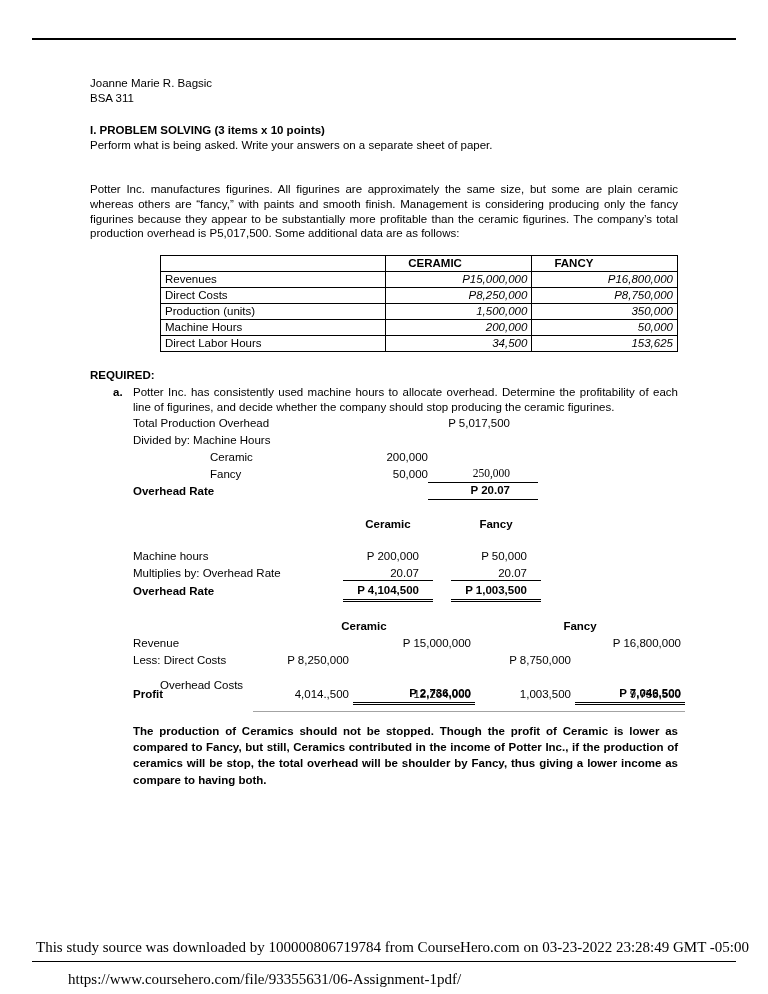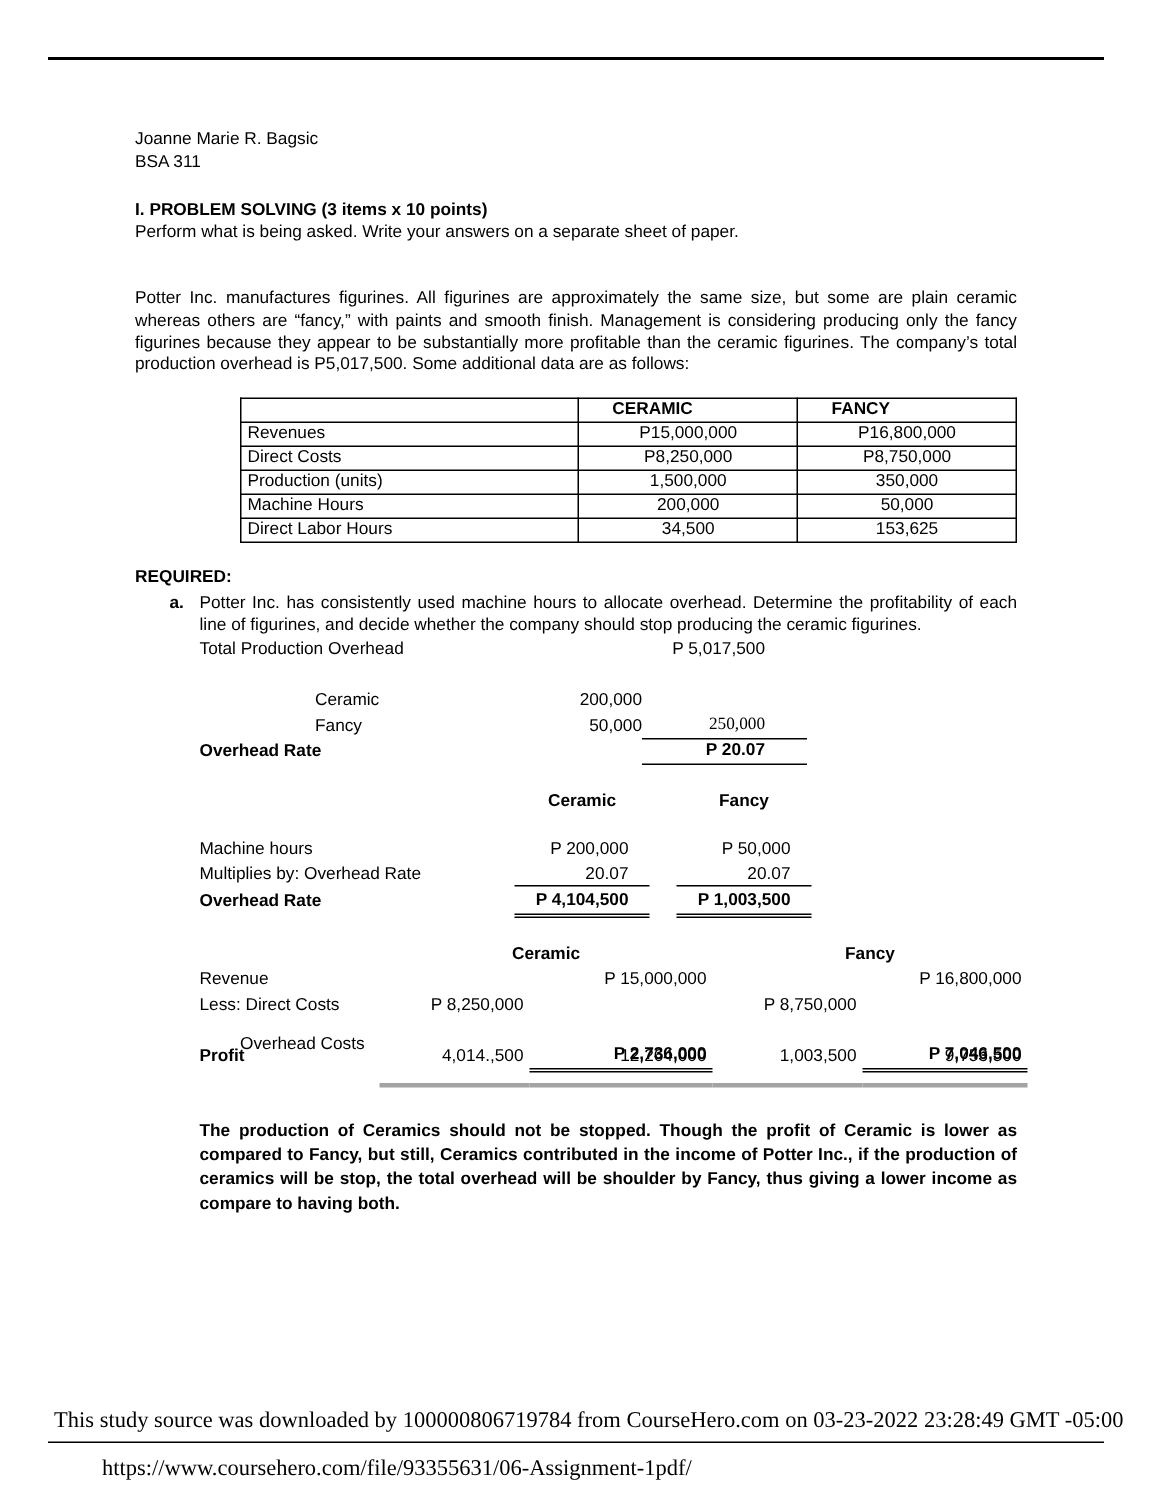--- a/index.html
+++ b/index.html
@@ -13,38 +13,38 @@
     position: relative;
     width: 768px; height: 994px;
     background: #ffffff;
     overflow: hidden;
   }
   .rule { position: absolute; left: 32px; width: 704px; border-top: 2px solid #000; }
   .rule.top { top: 38px; }
   .rule.bottom { top: 961px; border-top-width: 1px; }
 
   .content {
-    position: absolute; left: 90px; top: 86px; width: 588px;
+    position: absolute; left: 90px; top: 76px; width: 588px;
     font-size: 11.5px; line-height: 14.6px;
   }
   .line { min-height: 14.6px; }
   .bold { font-weight: bold; }
   .section-title { margin-top: 18px; }
   .para { margin-top: 30px; text-align: justify; }
 
   
   table.data { border-collapse: collapse; margin: 14px 0 0 70px; font-size: 11.5px; }
   table.data td, table.data th {
     border: 1px solid #000; height: 15px; padding: 0 4px;
     vertical-align: middle; line-height: 13px; font-size: 11.5px;
   }
   table.data th { font-weight: bold; text-align: left; padding-left: 22px; }
   td.lbl, th.lbl { width: 215px; padding-left: 4px; }
   td.num, th.numh { width: 126px; }
-  td.num { text-align: center; }
+  td.num { text-align: right; font-style: italic; }
 
   .required { margin-top: 16px; font-weight: bold; }
   .item-a { margin-top: 3px; display: flex; margin-left: 23px; }
   .item-letter { width: 20px; flex: none; font-weight: bold; }
   .item-text { width: 545px; text-align: justify; }
 
   .comp { margin-left: 43px; }
   .c-row { display: grid; height: 17px; align-items: center; }
 
   
@@ -65,26 +65,26 @@
   .comp2 .total-lbl { font-weight: bold; }
   .comp2 .total { font-weight: bold; border-top: 1px solid #000; border-bottom: 3px double #000; }
 
   
   .comp3 { margin-top: 20px; }
   .comp3 .head-row { display: grid; grid-template-columns: 120px 222px 210px; height: 16px; }
   .comp3 .h { text-align: center; font-weight: bold; }
   .comp3 .c-row { grid-template-columns: 120px 100px 122px 100px 110px; }
   .comp3 .v { text-align: left; padding-right: 4px; height: 100%; display: flex; align-items: center; justify-content: flex-end; }
   .comp3 .ind { padding-left: 27px; }
-  .comp3 .sumline { border-bottom: 3px solid #a3a3a3; margin-top: 18px; }
+  .comp3 .sumline { border-bottom: 1px solid #a3a3a3; margin-top: 18px; }
   .comp3 .dbl { border-bottom: 3px double #000; font-weight: bold; }
   .comp3 .blbl { font-weight: bold; }
 
   .conclusion {
-    margin-top: 33px; margin-left: 43px; width: 545px;
+    margin-top: 20px; margin-left: 43px; width: 545px;
     font-weight: bold; text-align: justify; line-height: 16.4px;
   }
 
   .footer-note, .footer-url {
     position: absolute; left: 36px;
     font-family: "Liberation Serif", serif; font-size: 15px; color: #000;
   }
   .footer-note { top: 939px; }
   .footer-url { top: 971px; text-decoration: none; color: #000; margin-left: 32px; }
 </style>
@@ -145,20 +145,21 @@
       <div class="item-text">Potter Inc. has consistently used machine hours to allocate overhead. Determine the profitability of each line of figurines, and decide whether the company should stop producing the ceramic figurines.</div>
     </div>
 
     <div class="comp comp1">
       <div class="c-row">
         <div>Total Production Overhead</div>
         <div class="v1"></div>
         <div class="v2">P 5,017,500</div>
       </div>
       <div class="c-row">
+        <div>Divided by: Machine Hours</div>
         <div class="v1"></div>
         <div class="v2"></div>
       </div>
       <div class="c-row">
         <div class="ind">Ceramic</div>
         <div class="v1">200,000</div>
         <div class="v2"></div>
       </div>
       <div class="c-row">
         <div class="ind">Fancy</div>

